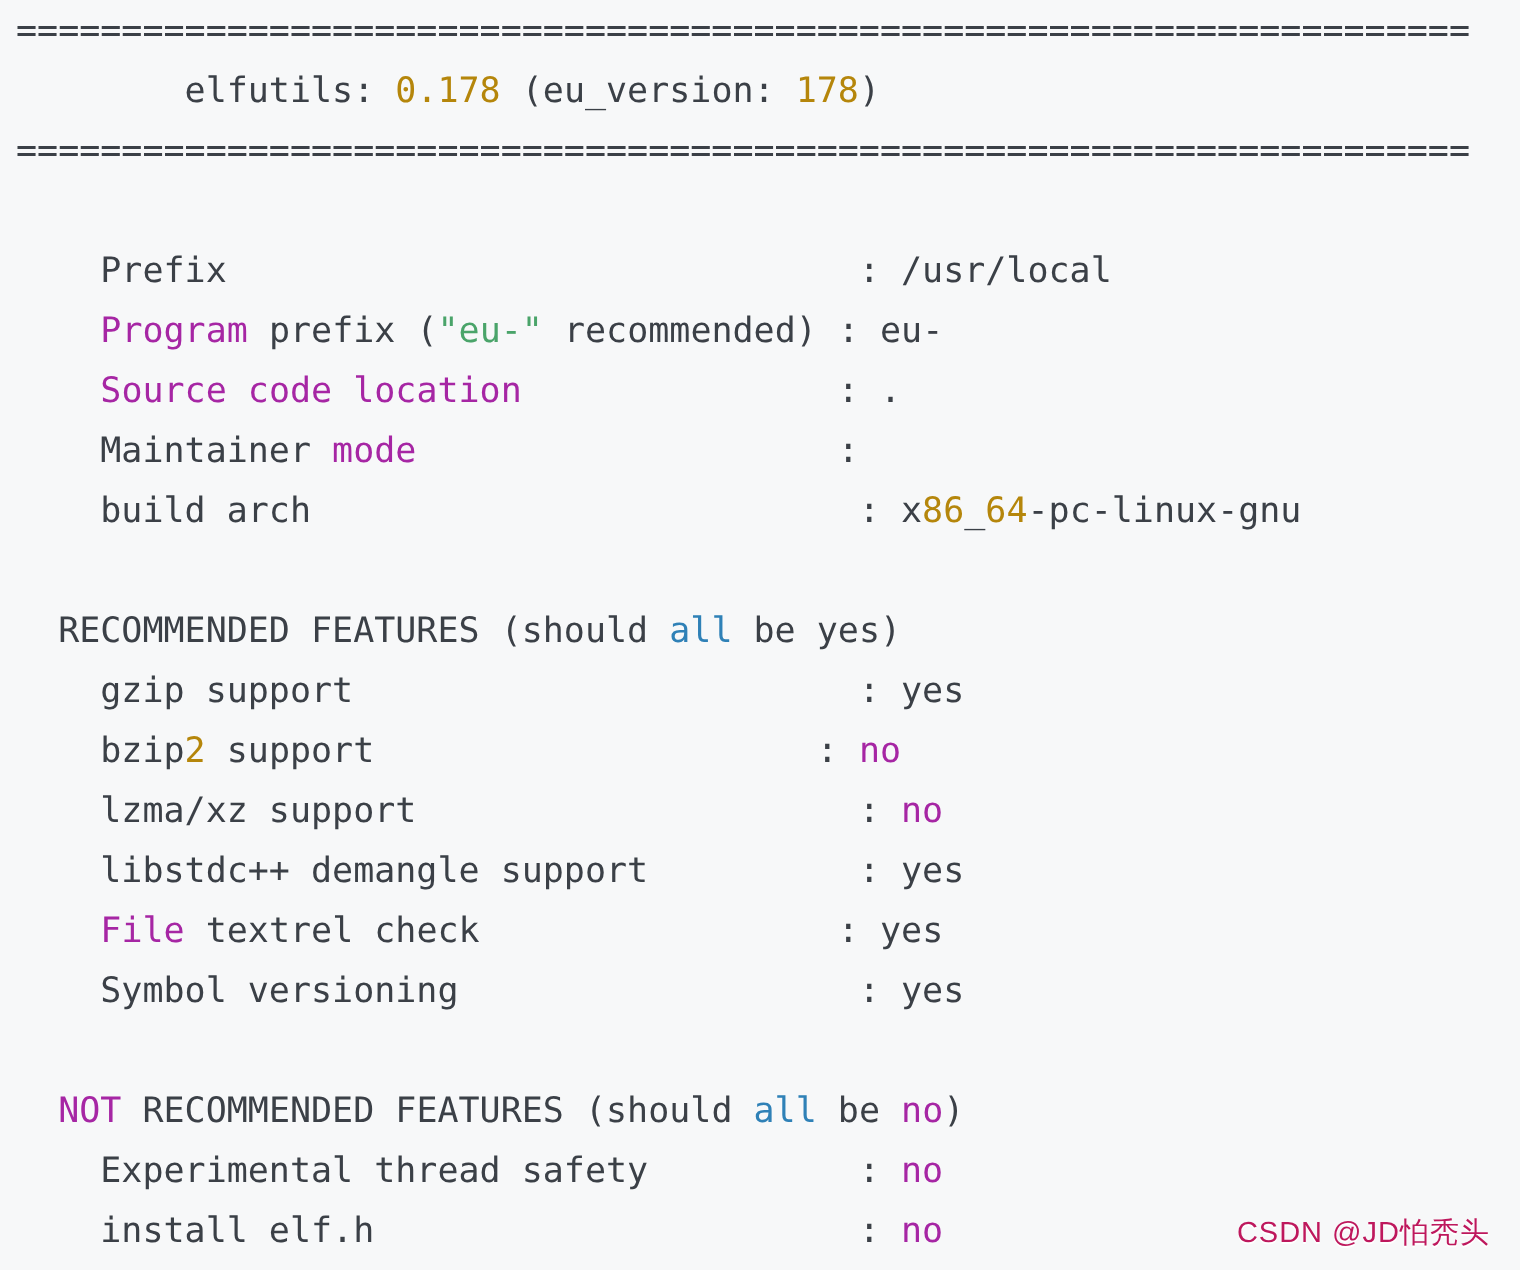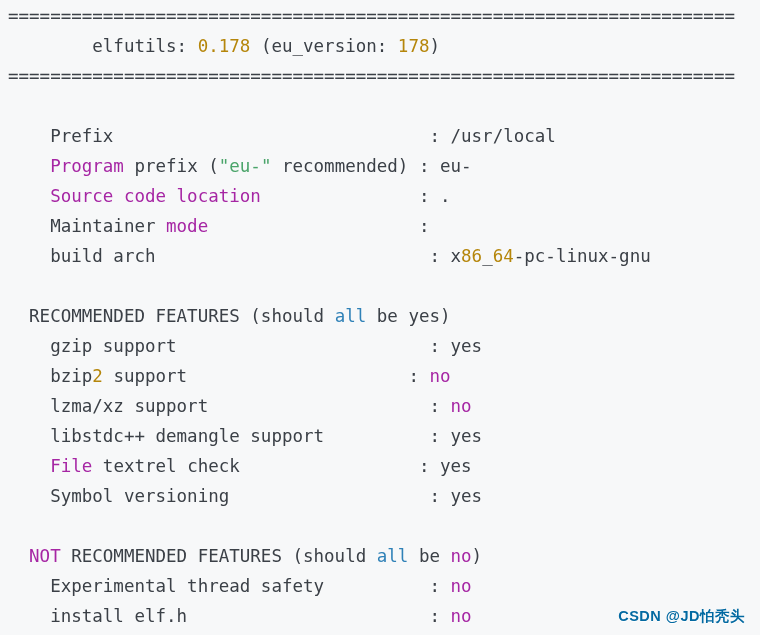--- a/index.html
+++ b/index.html
@@ -41,14 +41,14 @@
     color: #c7c9cc;
     text-shadow: 0 1px 0 #ffffff;
     user-select: none;
   }
 </style>
 </head>
 <body style="background: rgb(247, 248, 249);">
 
 <div class="code-block">
   <pre class="code" id="code" style="color: rgb(59, 64, 71);"><div class="line"><span style="color: rgb(59, 64, 71);">=====================================================================</span></div><div class="line"><span style="color: rgb(59, 64, 71);">        elfutils: </span><span style="color: rgb(181, 134, 11);">0.178</span><span style="color: rgb(59, 64, 71);"> (eu_version: </span><span style="color: rgb(181, 134, 11);">178</span><span style="color: rgb(59, 64, 71);">)</span></div><div class="line"><span style="color: rgb(59, 64, 71);">=====================================================================</span></div><div class="line">&nbsp;</div><div class="line"><span style="color: rgb(59, 64, 71);">    Prefix                              : /usr/local</span></div><div class="line"><span style="color: rgb(59, 64, 71);">    </span><span style="color: rgb(166, 38, 164);">Program</span><span style="color: rgb(59, 64, 71);"> prefix (</span><span style="color: rgb(74, 164, 106);">"eu-"</span><span style="color: rgb(59, 64, 71);"> recommended) : eu-</span></div><div class="line"><span style="color: rgb(59, 64, 71);">    </span><span style="color: rgb(166, 38, 164);">Source code location</span><span style="color: rgb(59, 64, 71);">               : .</span></div><div class="line"><span style="color: rgb(59, 64, 71);">    Maintainer </span><span style="color: rgb(166, 38, 164);">mode</span><span style="color: rgb(59, 64, 71);">                    :</span></div><div class="line"><span style="color: rgb(59, 64, 71);">    build arch                          : x</span><span style="color: rgb(181, 134, 11);">86</span><span style="color: rgb(59, 64, 71);">_</span><span style="color: rgb(181, 134, 11);">64</span><span style="color: rgb(59, 64, 71);">-pc-linux-gnu</span></div><div class="line">&nbsp;</div><div class="line"><span style="color: rgb(59, 64, 71);">  RECOMMENDED FEATURES (should </span><span style="color: rgb(47, 129, 183);">all</span><span style="color: rgb(59, 64, 71);"> be yes)</span></div><div class="line"><span style="color: rgb(59, 64, 71);">    gzip support                        : yes</span></div><div class="line"><span style="color: rgb(59, 64, 71);">    bzip</span><span style="color: rgb(181, 134, 11);">2</span><span style="color: rgb(59, 64, 71);"> support                     : </span><span style="color: rgb(166, 38, 164);">no</span></div><div class="line"><span style="color: rgb(59, 64, 71);">    lzma/xz support                     : </span><span style="color: rgb(166, 38, 164);">no</span></div><div class="line"><span style="color: rgb(59, 64, 71);">    libstdc++ demangle support          : yes</span></div><div class="line"><span style="color: rgb(59, 64, 71);">    </span><span style="color: rgb(166, 38, 164);">File</span><span style="color: rgb(59, 64, 71);"> textrel check                 : yes</span></div><div class="line"><span style="color: rgb(59, 64, 71);">    Symbol versioning                   : yes</span></div><div class="line">&nbsp;</div><div class="line"><span style="color: rgb(59, 64, 71);">  </span><span style="color: rgb(166, 38, 164);">NOT</span><span style="color: rgb(59, 64, 71);"> RECOMMENDED FEATURES (should </span><span style="color: rgb(47, 129, 183);">all</span><span style="color: rgb(59, 64, 71);"> be </span><span style="color: rgb(166, 38, 164);">no</span><span style="color: rgb(59, 64, 71);">)</span></div><div class="line"><span style="color: rgb(59, 64, 71);">    Experimental thread safety          : </span><span style="color: rgb(166, 38, 164);">no</span></div><div class="line"><span style="color: rgb(59, 64, 71);">    install elf.h                       : </span><span style="color: rgb(166, 38, 164);">no</span></div></pre>
-  <div class="watermark" style="color: #0369a1; font-weight: bold;">CSDN @JD怕秃头</div>
+  <div class="watermark" style="color: #be185d;">CSDN @JD怕秃头</div>
 </div>
 
 </body></html>

